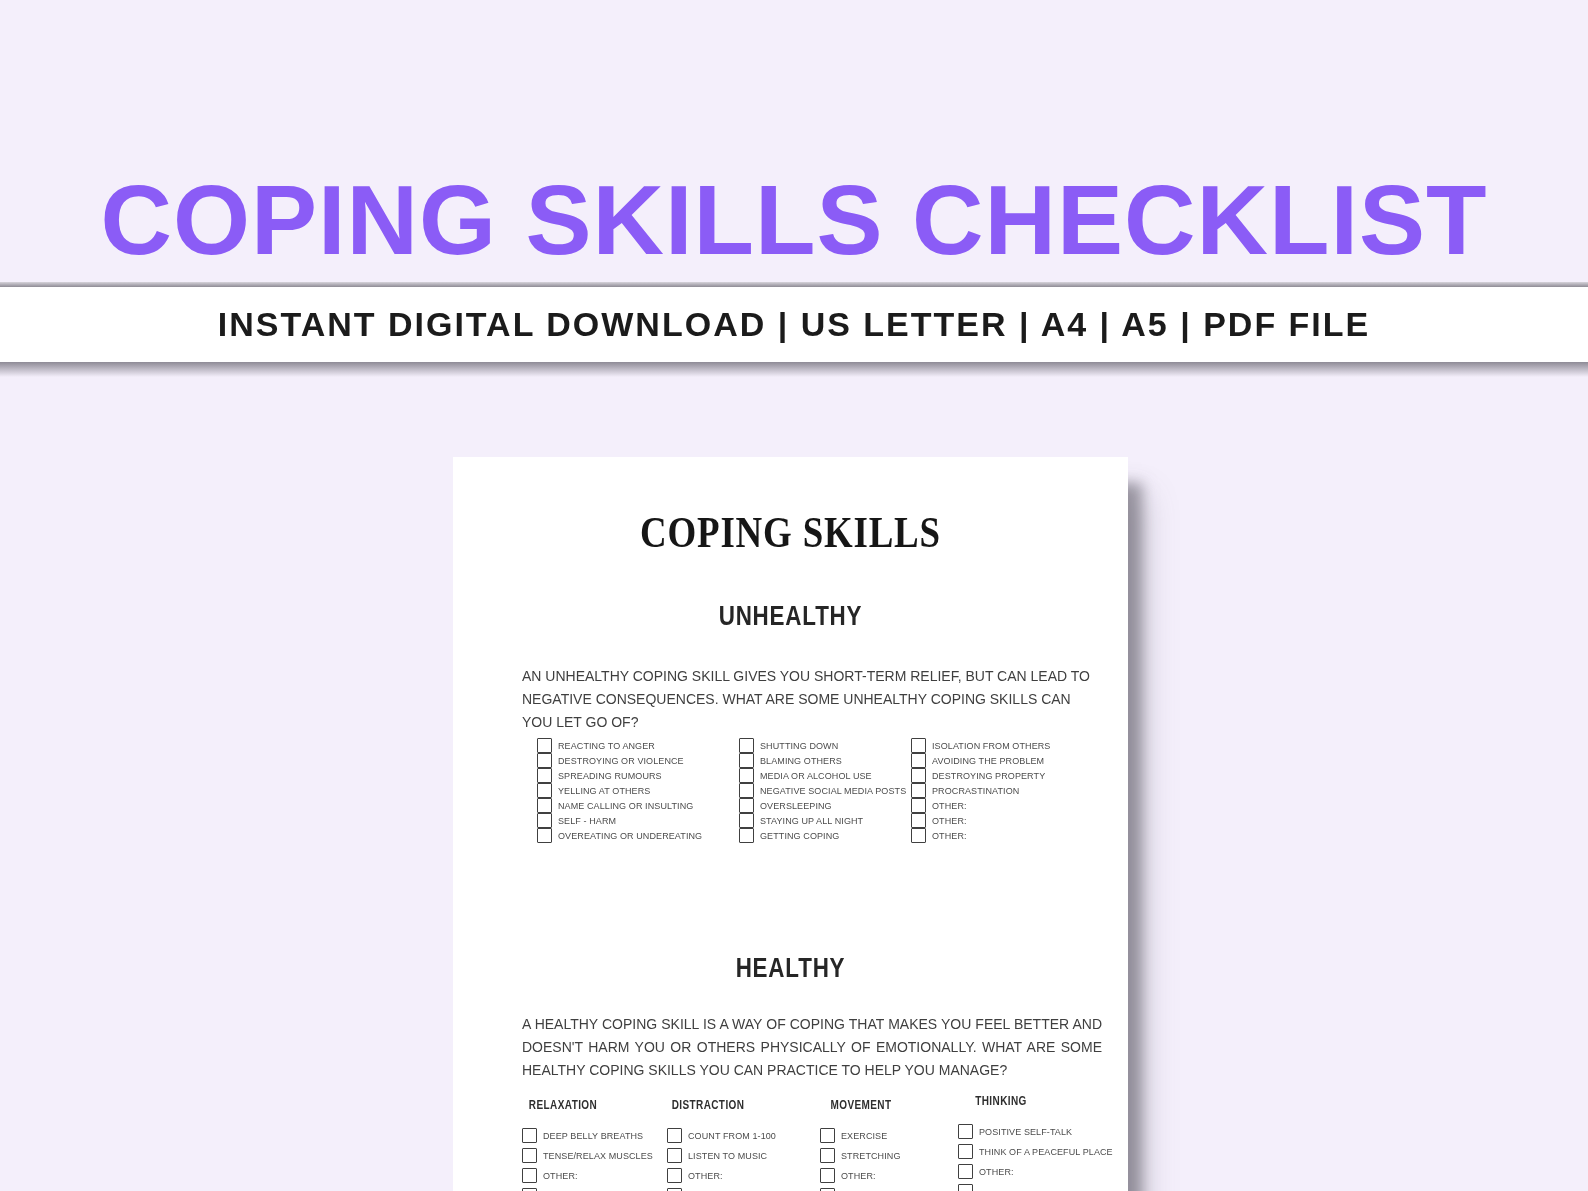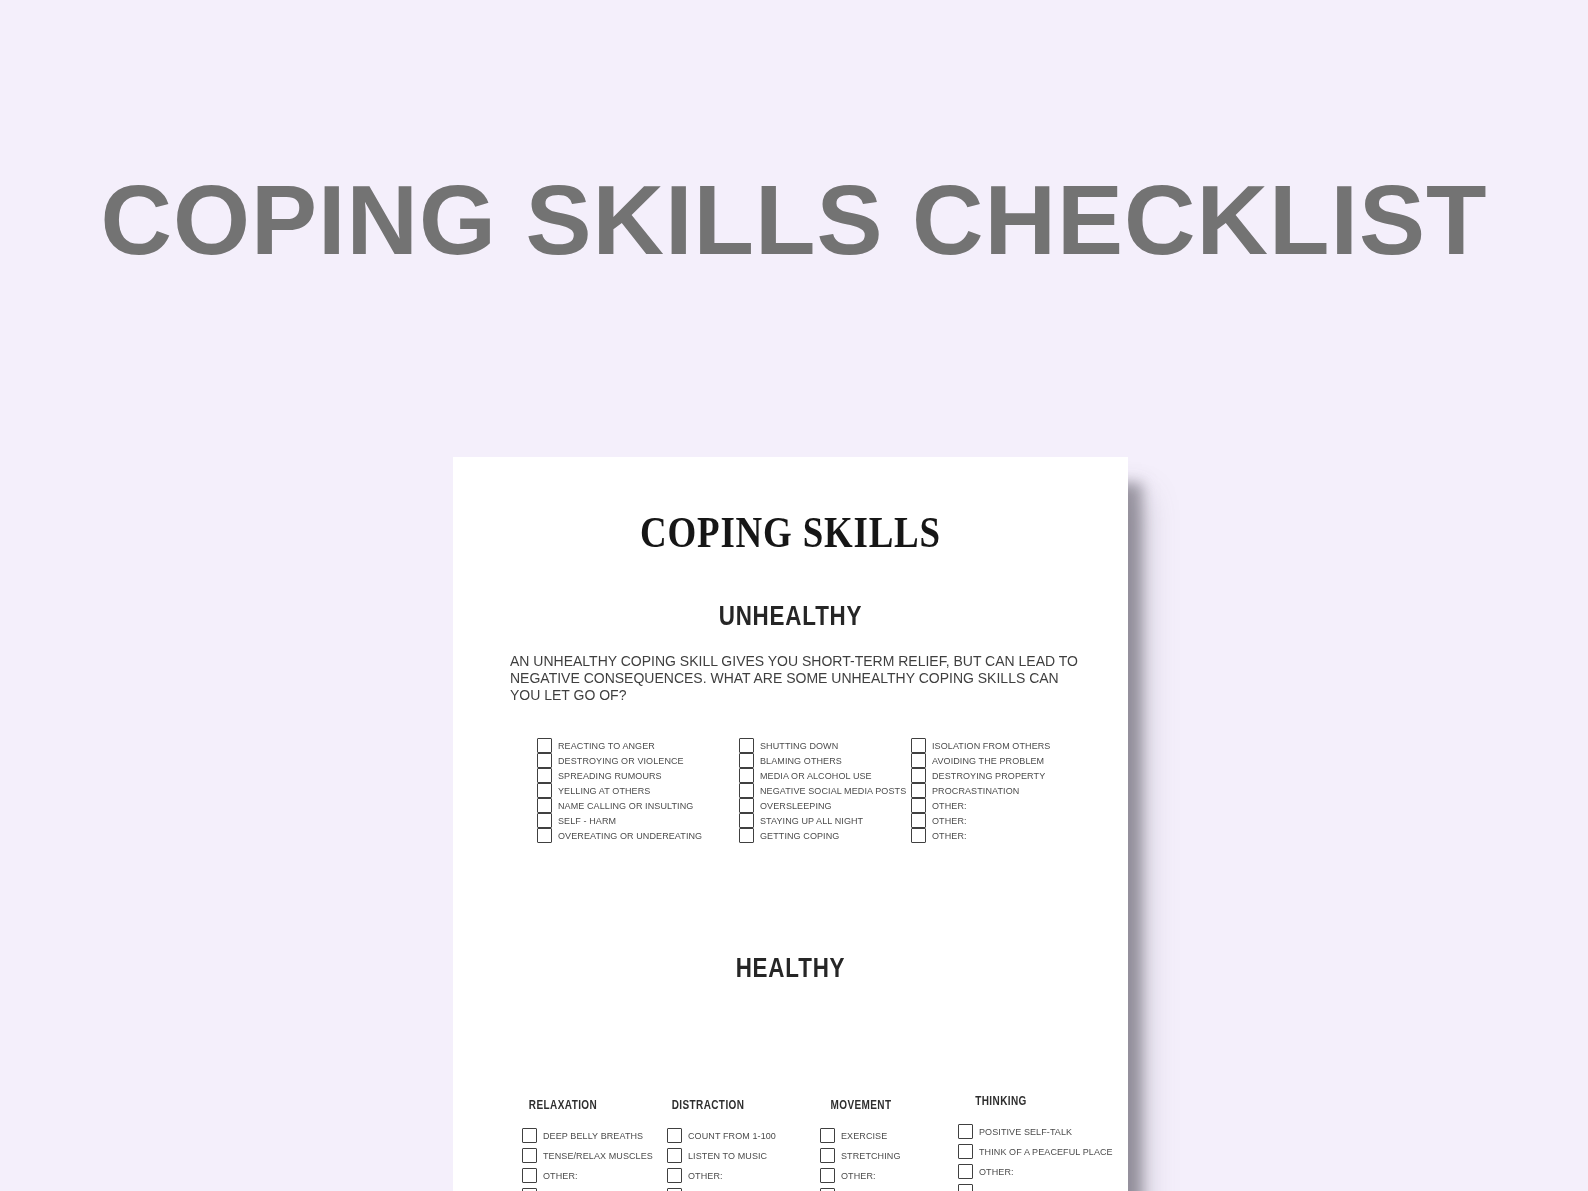--- a/index.html
+++ b/index.html
@@ -3,21 +3,21 @@
 <meta charset="utf-8">
 <style>
   html,body{margin:0;padding:0;}
   body{width:1588px;height:1191px;overflow:hidden;font-family:"Liberation Sans",sans-serif;}
   .canvas{position:relative;width:1588px;height:1191px;background:#f4effb;overflow:hidden;}
 
   
   .main-title{
     position:absolute;top:104px;left:0;width:100%;text-align:center;
     font-size:99px;font-weight:700;letter-spacing:1px;line-height:1;
-    color:#737373;white-space:nowrap;
+    color:#8b5cf6;white-space:nowrap;
   }
 
   
   .banner{position:absolute;top:282px;left:0;width:100%;}
   .banner-top{height:5px;background:linear-gradient(to bottom,#d6d3da,#8e8b95);}
   .banner-body{height:75px;background:#ffffff;display:flex;align-items:center;justify-content:center;}
   .banner-text{font-size:34px;font-weight:700;letter-spacing:2px;color:#1b1b1b;white-space:nowrap;}
   .banner-bottom{height:15px;background:linear-gradient(to bottom,rgba(108,105,116,0.75),rgba(108,105,116,0));}
 
   
@@ -31,22 +31,22 @@
     letter-spacing:1px;color:#161616;transform:scaleX(0.82);transform-origin:center;white-space:nowrap;
   }
   .sec-heading{
     position:absolute;left:0;width:100%;text-align:center;
     font-weight:700;font-size:28px;line-height:1;letter-spacing:1px;color:#262626;
     transform:scaleX(0.8);transform-origin:center;white-space:nowrap;
   }
   .sec-heading.unhealthy{top:145px;}
   .sec-heading.healthy{top:497px;}
   .para{
-    position:absolute;left:53px;width:580px;margin:4px;
-    font-size:14px;line-height:17px;color:#3f3f3f;
+    position:absolute;left:53px;width:580px;margin:16px;
+    font-size:14px;line-height:23px;color:#3f3f3f;
   }
   .para.p1{top:192px;}
   .para.p2{top:540px;text-align:justify;}
 
   
   .ucol,.hrows{position:absolute;display:flex;flex-direction:column;}
   .ucol{top:281px;gap:0;}
   .hrows{gap:5px;}
   .row{display:flex;align-items:center;height:15px;}
   .chk{
@@ -61,20 +61,27 @@
     transform:translateX(-50%) scaleX(0.8);transform-origin:center;
   }
 </style>
 </head>
 <body>
 
 <div class="canvas">
 
   <h1 class="main-title">COPING SKILLS CHECKLIST</h1>
 
+  <div class="banner">
+    <div class="banner-top"></div>
+    <div class="banner-body">
+      <span class="banner-text">INSTANT DIGITAL DOWNLOAD | US LETTER | A4 | A5 | PDF FILE</span>
+    </div>
+    <div class="banner-bottom"></div>
+  </div>
 
   <div class="doc-page">
 
     <div class="doc-title">COPING SKILLS</div>
 
     <div class="sec-heading unhealthy">UNHEALTHY</div>
     <p class="para p1">AN UNHEALTHY COPING SKILL GIVES YOU SHORT-TERM RELIEF, BUT CAN LEAD TO NEGATIVE CONSEQUENCES. WHAT ARE SOME UNHEALTHY COPING SKILLS CAN YOU LET GO OF?</p>
 
     <div class="ucol" style="left:84px">
       <div class="row">
@@ -163,20 +170,21 @@
           <span class="chk"></span>
           <span class="lbl">OTHER:</span>
         </div>
       <div class="row">
           <span class="chk"></span>
           <span class="lbl">OTHER:</span>
         </div>
     </div>
 
     <div class="sec-heading healthy">HEALTHY</div>
+    <p class="para p2">A HEALTHY COPING SKILL IS A WAY OF COPING THAT MAKES YOU FEEL BETTER AND DOESN'T HARM YOU OR OTHERS PHYSICALLY OF EMOTIONALLY. WHAT ARE SOME HEALTHY COPING SKILLS YOU CAN PRACTICE TO HELP YOU MANAGE?</p>
 
     <div class="hcol-header" style="left:110px">RELAXATION</div>
     <div class="hcol-header" style="left:255px">DISTRACTION</div>
     <div class="hcol-header" style="left:408px">MOVEMENT</div>
     <div class="hcol-header" style="left:548px;top:637px">THINKING</div>
 
     <div class="hrows" style="left:69px;top:671px">
       <div class="row">
           <span class="chk"></span>
           <span class="lbl">DEEP BELLY BREATHS</span>

